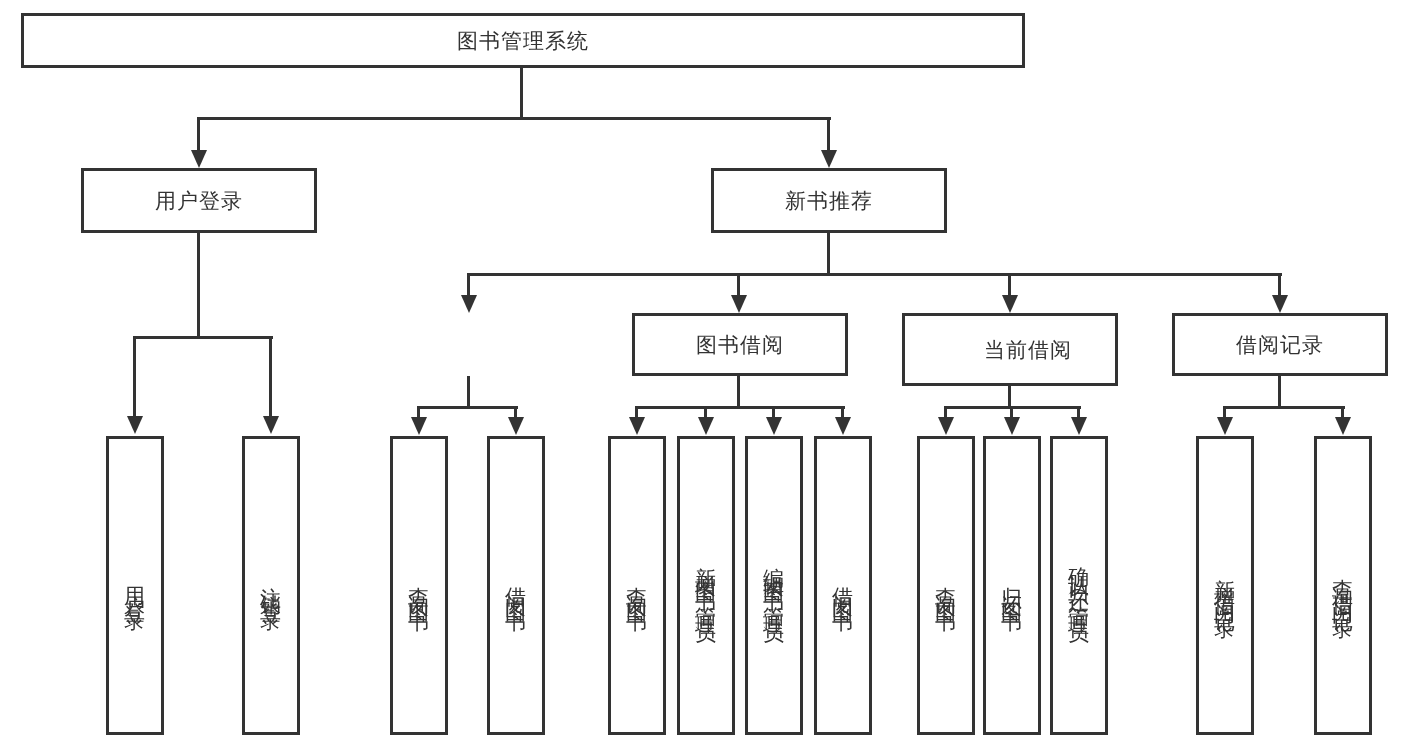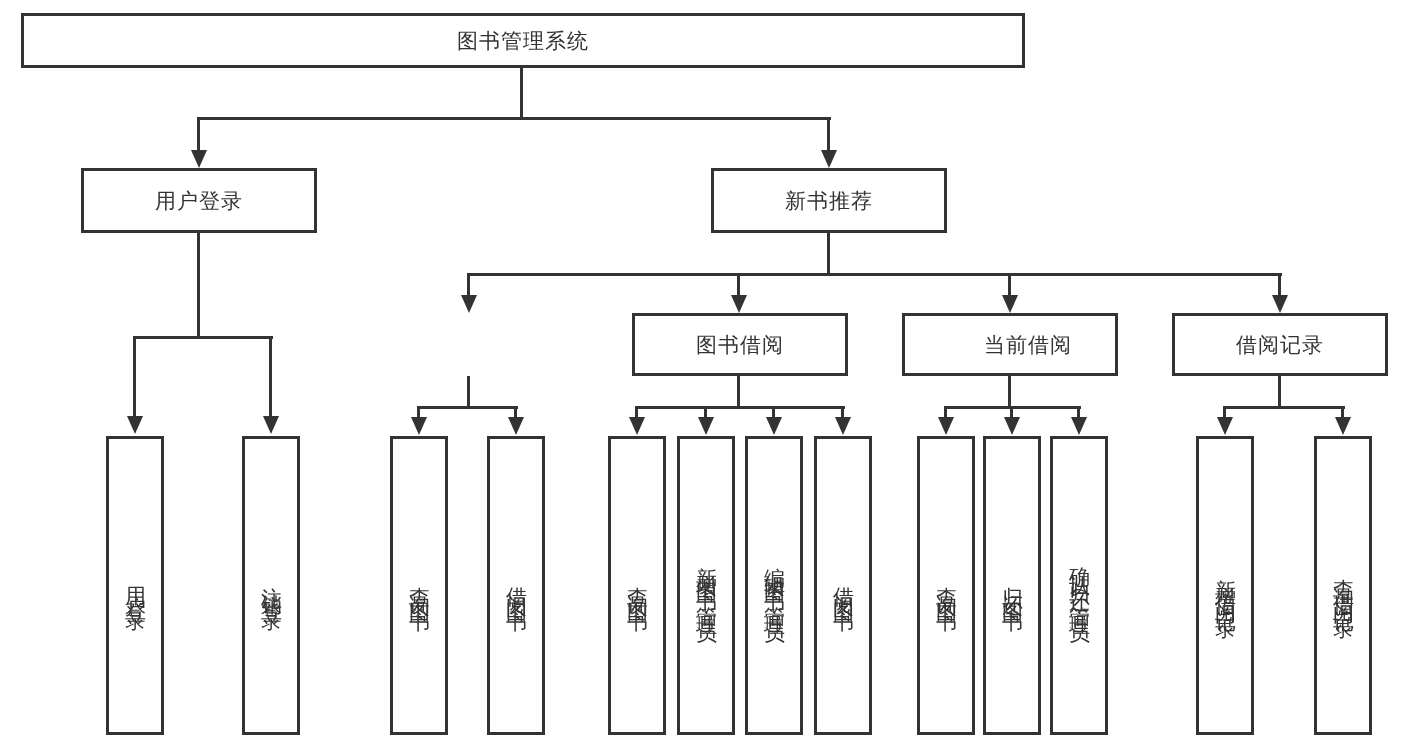--- a/index.html
+++ b/index.html
@@ -5,21 +5,21 @@
   html, body {
     margin: 0;
     padding: 0;
     background: #ffffff;
   }
   #canvas {
     position: relative;
     width: 1405px;
     height: 747px;
     background: #ffffff;
-    font-family: Liberation Serif, serif;
+    font-family: Liberation Sans, sans-serif;
     color: #333333;
     overflow: hidden;
   }
   .box {
     position: absolute;
     box-sizing: border-box;
     background: #ffffff;
     border: 3px solid #333333;
     display: flex;
     align-items: center;
@@ -137,21 +137,21 @@
   <div class="box" style="left:81px; top:168px; width:236px; height:65px;">
     <span>用户登录</span>
   </div>
   <div class="box" style="left:711px; top:168px; width:236px; height:65px;">
     <span>新书推荐</span>
   </div>
 
   <div class="box" style="left:632px; top:313px; width:216px; height:63px;">
     <span>图书借阅</span>
   </div>
-  <div class="box" style="left:902px; top:313px; width:216px; height:63px;padding-left:36px;">
+  <div class="box" style="left:902px; top:313px; width:216px; height:73px;padding-left:36px;">
     <span>当前借阅</span>
   </div>
   <div class="box" style="left:1172px; top:313px; width:216px; height:63px;">
     <span>借阅记录</span>
   </div>
 
   <div class="box vbox" style="left:106px; top:436px; width:58px; height:299px;">
     <span>用户登录</span>
   </div>
   <div class="box vbox" style="left:242px; top:436px; width:58px; height:299px;">

